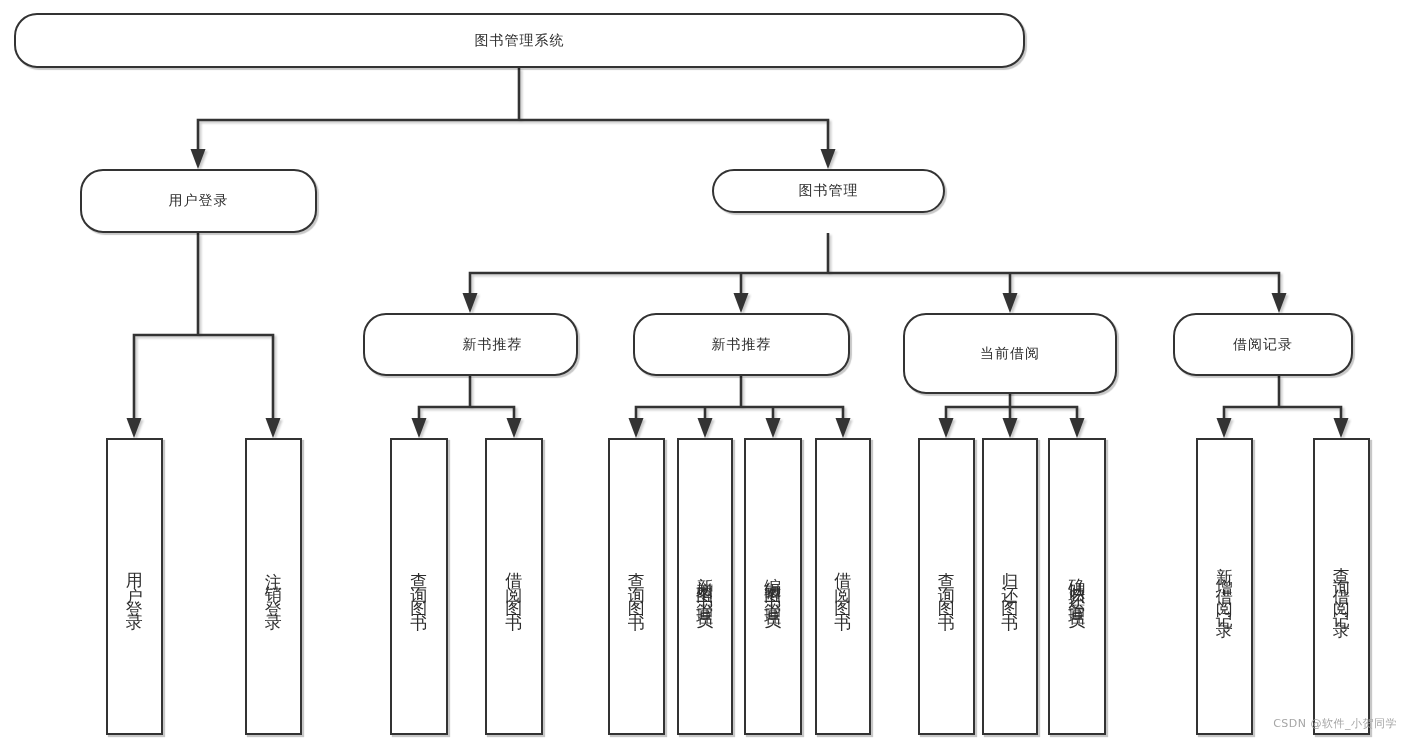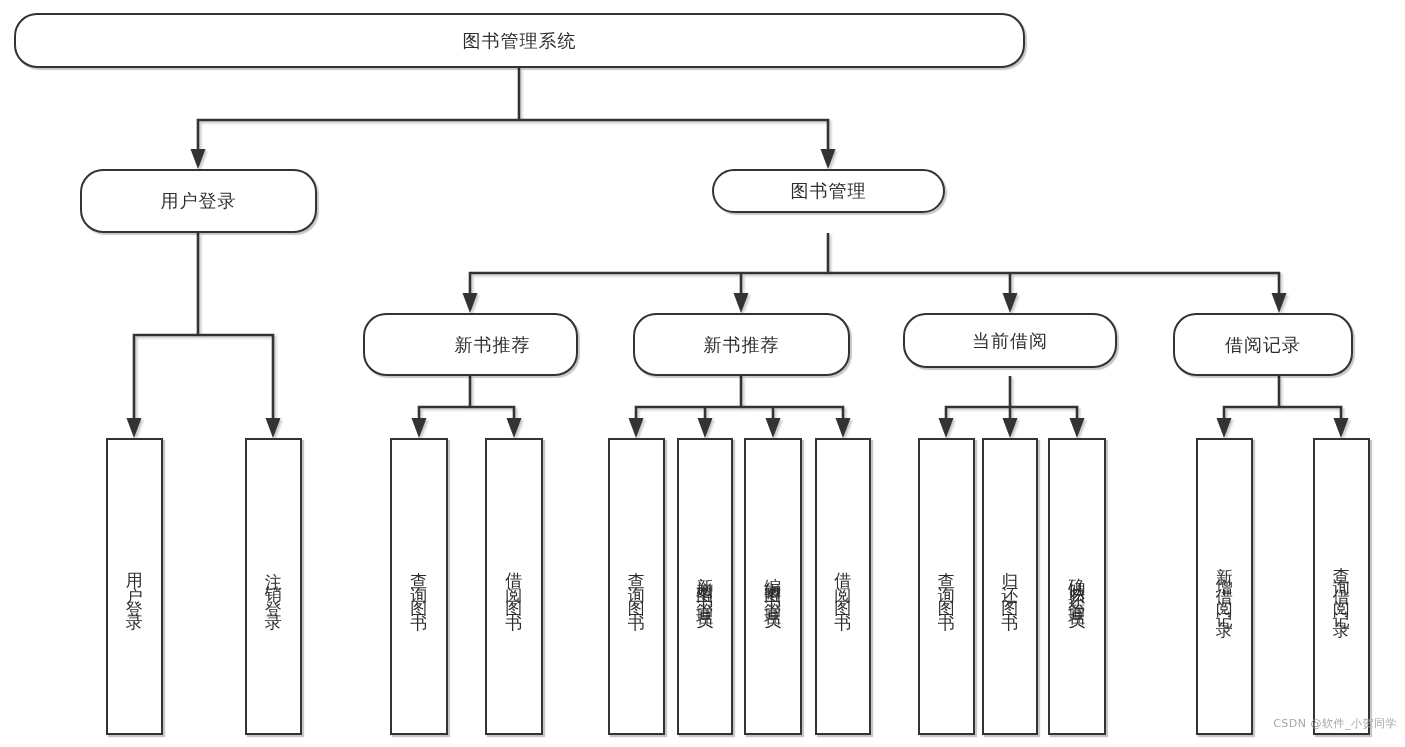--- a/index.html
+++ b/index.html
@@ -33,21 +33,21 @@
     box-sizing: border-box;
     border: 2.6px solid var(--line, #333333);
     background: var(--box-bg, #ffffff);
     display: flex;
     align-items: center;
     justify-content: center;
     color: var(--text, #2d2d2d);
     box-shadow: 2px 2px 1px rgba(0,0,0,0.22);
   }
   .hbox {
-    font-size: 18px;
+    font-size: 14px;
     letter-spacing: 1px;
     white-space: nowrap;
     border-radius: 23px;
   }
   .vbox { font-size: 17px; }
   .vtext {
     writing-mode: vertical-rl;
     text-orientation: mixed;
     line-height: 1.1;
   }
@@ -106,21 +106,21 @@
     <polygon points="1333.5,418 1348.5,418 1341,438"></polygon>
   </svg>
 
   <div class="hbox" style="left:14px; top:13px; width:1011px; height:55px;">图书管理系统</div>
 
   <div class="hbox" style="left:80px; top:169px; width:237px; height:64px;">用户登录</div>
   <div class="hbox" style="left:712px; top:169px; width:233px; height:44px;">图书管理</div>
 
   <div class="hbox" style="left:363px; top:313px; width:215px; height:63px;padding-left:44px;">新书推荐</div>
   <div class="hbox" style="left:633px; top:313px; width:217px; height:63px;">新书推荐</div>
-  <div class="hbox" style="left:903px; top:313px; width:214px; height:55px;">当前借阅</div>
+  <div class="hbox" style="left:903px; top:313px; width:214px; height:81px;">当前借阅</div>
   <div class="hbox" style="left:1173px; top:313px; width:180px; height:63px;">借阅记录</div>
 
   <div class="vbox" style="left:106px; top:438px; width:57px; height:297px;">
     <span class="vtext sp4">用户登录</span>
   </div>
   <div class="vbox" style="left:245px; top:438px; width:57px; height:297px;">
     <span class="vtext sp4">注销登录</span>
   </div>
 
   <div class="vbox" style="left:390px; top:438px; width:58px; height:297px;">

